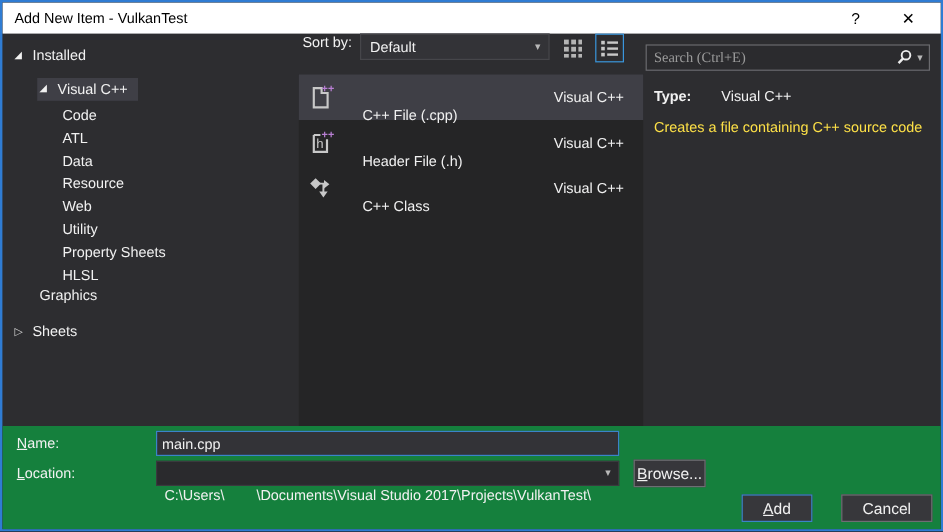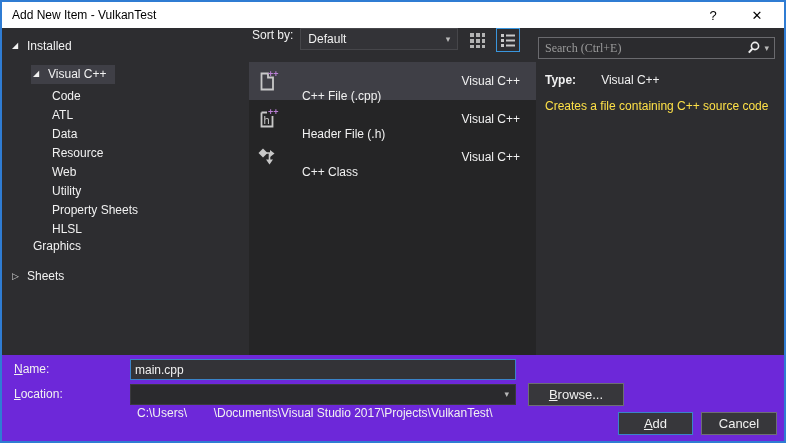--- a/index.html
+++ b/index.html
@@ -66,43 +66,43 @@
     flex: 1; background: transparent; border: none; outline: none;
     color: #f1f1f1; font-family: Liberation Serif, serif; font-size: 12px; min-width: 0;
   }
   .search-box input::placeholder { color: #9b9b9b; opacity: 1; }
   .search-caret { margin-left: 3px; }
   .type-line { margin: 14px 0 0 9px; }
   .type-line .lbl { font-weight: bold; margin-right: 25px; }
   .desc { margin: 12px 9px 0 9px; color: #fde047; }
 
   
-  .footer { position: absolute; top: 353px; left: 0; right: 0; bottom: 0; background: #6d28d9; }
+  .footer { position: absolute; top: 353px; left: 0; right: 0; bottom: 0; background: #15803d; }
   .f-label { position: absolute; left: 12px; line-height: 21px; }
   .mn { text-decoration: underline; }
   .name-input {
     position: absolute; left: 128px; top: 4px; width: 386px; height: 21px;
     background: #333337; border: 1px solid #3a84c8; color: #f1f1f1;
     font-family: "Liberation Sans", sans-serif; font-size: 12px; padding: 0 4px; outline: none;
   }
   .row-name-label { top: 4px; }
   .row-loc-label { top: 29px; }
   .combo {
     position: absolute; left: 128px; top: 29px; width: 386px; height: 21px;
     background: #2a2a2d; border: 1px solid #3a3a3e;
     display: flex; align-items: center; justify-content: space-between; padding: 0 6px;
   }
   .combo .val { white-space: pre; overflow: hidden; margin-top: 36px; }
   .btn {
     background: #37373b; border: 1px solid #6e6e74; color: #f1f1f1; font-size: 13px;
     display: flex; align-items: center; justify-content: center; cursor: default;
     font-family: "Liberation Sans", sans-serif;
   }
-  .btn-browse { position: absolute; left: 526px; top: 28px; width: 96px; height: 23px; }
-  .btn-add { position: absolute; left: 616px; top: 57px; width: 75px; height: 23px; border-color: #3a84c8; }
+  .btn-browse { position: absolute; left: 526px; top: 28px; width: 60px; height: 23px; }
+  .btn-add { position: absolute; left: 616px; top: 57px; width: 59px; height: 23px; border-color: #3a84c8; }
   .btn-cancel { position: absolute; left: 699px; top: 57px; width: 76px; height: 23px; }
 </style>
 </head>
 <body>
 
 <div class="window">
 
   <div class="titlebar">
     <div class="title">Add New Item - VulkanTest</div>
     <div class="tb-btns">

